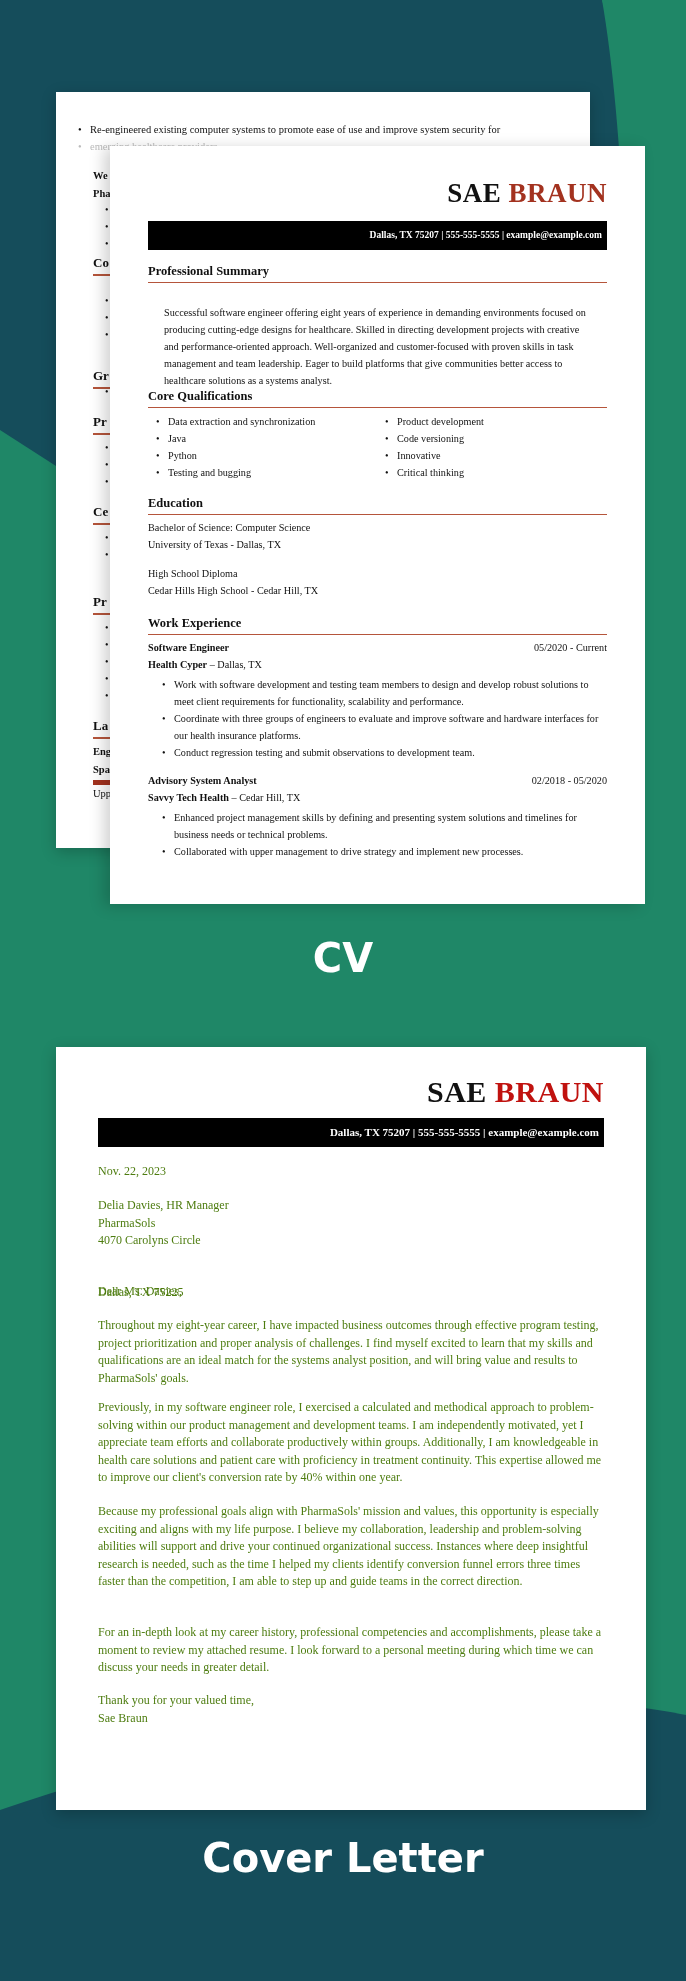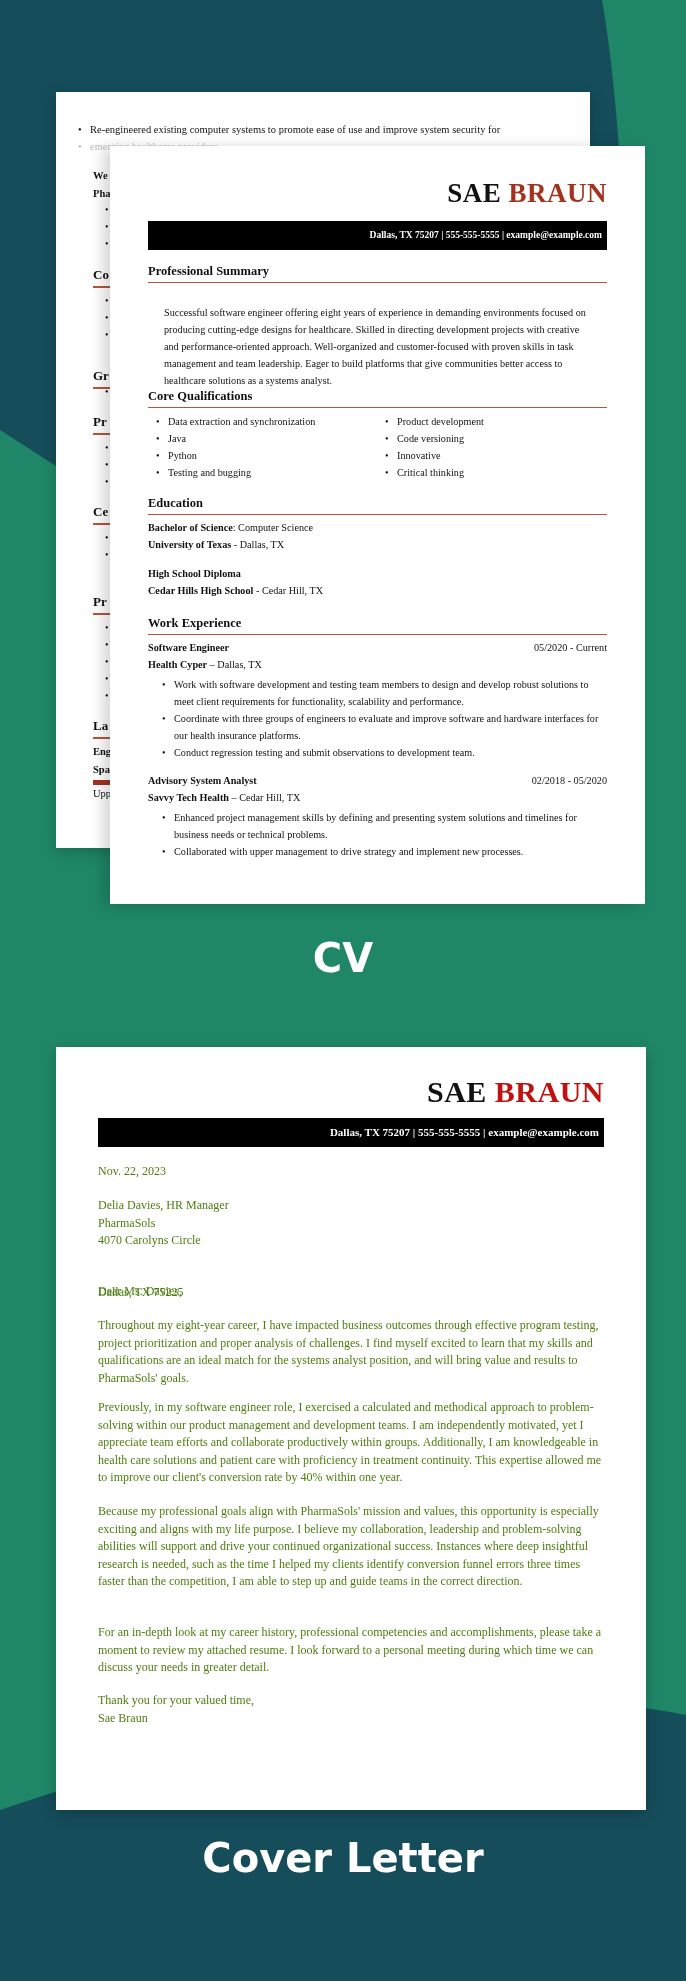--- a/index.html
+++ b/index.html
@@ -40,21 +40,21 @@
     position: absolute; left: 38px; right: 38px; font-size: 12.5px; font-weight: bold;
     padding-bottom: 3px; border-bottom: 1.5px solid #b5553b;
   }
   .summary {
     position: absolute; left: 38px; right: 38px; font-size: 10.2px; line-height: 17px; margin: 16px;
   }
   .qual-col { position: absolute; list-style: none; margin: 0; padding: 0; font-size: 10.2px; line-height: 17px; }
   .qual-col li { position: relative; padding-left: 12px; }
   .qual-col li::before { content: "•"; position: absolute; left: 0; }
   .edu-line { position: absolute; left: 38px; font-size: 10.2px; }
-  .edu-line b { font-weight: bold; }
+  .edu-line b { font-weight: normal; }
   .job-title { position: absolute; left: 38px; font-size: 10.2px; font-weight: bold; }
   .job-date { position: absolute; right: 38px; font-size: 10.2px; }
   .job-company { position: absolute; left: 38px; font-size: 10.2px; }
   .job-bullets { position: absolute; left: 52px; right: 38px; list-style: none; margin: 0; padding: 0; font-size: 10.2px; line-height: 17px; }
   .job-bullets li { position: relative; padding-left: 12px; }
   .job-bullets li::before { content: "•"; position: absolute; left: 0; }
 
   .label {
     position: absolute; left: 0; width: 686px; text-align: center; color: #ffffff;
     font-family: "DejaVu Sans", sans-serif; font-weight: bold; z-index: 3;
@@ -81,21 +81,21 @@
 </svg>
 
 <div class="page" id="back-page">
   <div class="b-bullet" style="top:29px; width:470px;">Re-engineered existing computer systems to promote ease of use and improve system security for</div>
   <div class="b-bullet" style="top:46px; left:34px; color:#bbb;">emerging healthcare providers.</div>
   <div class="b-bold" style="top:78px;">We</div>
   <div class="b-bold" style="top:96px;">Pha</div>
   <div class="b-dot" style="top:112px;">•</div>
   <div class="b-dot" style="top:129px;">•</div>
   <div class="b-dot" style="top:146px;">•</div>
-  <div class="b-head" style="top:175px;">Co</div>
+  <div class="b-head" style="top:163px;">Co</div>
   <div class="b-dot" style="top:203px;">•</div>
   <div class="b-dot" style="top:220px;">•</div>
   <div class="b-dot" style="top:237px;">•</div>
   <div class="b-head" style="top:276px;">Gr</div>
   <div class="b-dot" style="top:294px;">•</div>
   <div class="b-head" style="top:322px;">Pr</div>
   <div class="b-dot" style="top:350px;">•</div>
   <div class="b-dot" style="top:367px;">•</div>
   <div class="b-dot" style="top:384px;">•</div>
   <div class="b-head" style="top:412px;">Ce</div>

